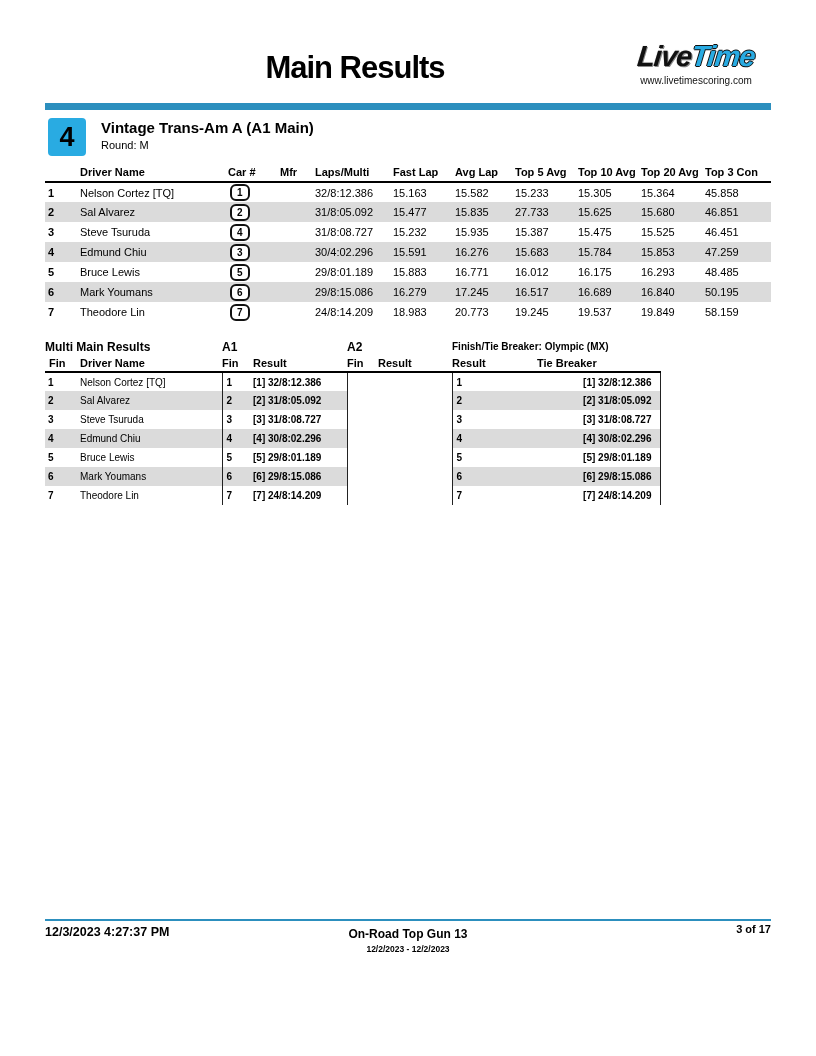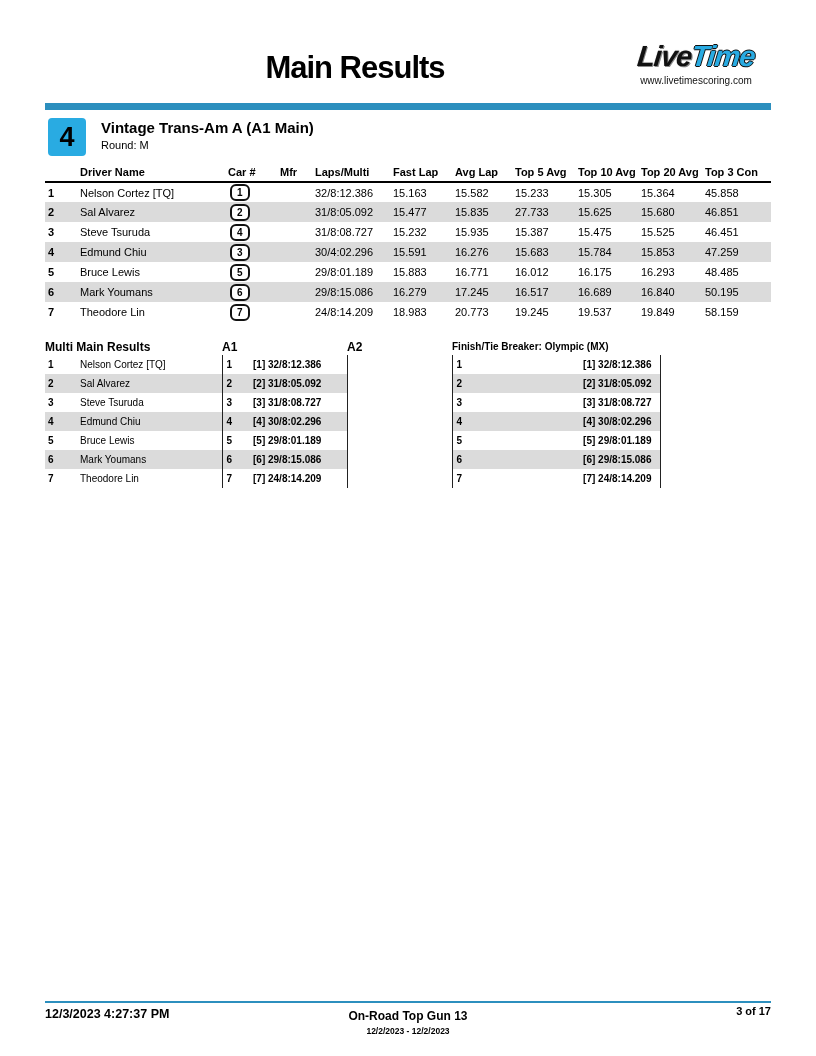--- a/index.html
+++ b/index.html
@@ -57,21 +57,21 @@
   .multi tbody.data tr:nth-child(even) td.a2{background:#fff;}
   .multi .bl{border-left:1px solid #222;}
   .multi .br{border-right:1px solid #222;}
   .multi .m-fin{font-weight:700;padding-left:3px;}
   .multi .m-driver{font-size:9.5px;}
   .multi .m-res{font-weight:700;}
   .multi .m-tie{font-weight:700;text-align:right;padding-right:8px;}
   .multi td.pl{padding-left:4px;}
 
   
-  .footer{position:absolute;left:45px;top:1001px;width:726px;}
+  .footer{position:absolute;left:45px;top:919px;width:726px;}
   .footer-rule{width:726px;height:2px;background:var(--rule);}
   .f-left{position:absolute;left:0;top:6px;font-size:12.5px;font-weight:700;}
   .f-center{position:absolute;left:0;top:8px;width:726px;text-align:center;}
   .f-event{font-size:12px;font-weight:700;}
   .f-dates{font-size:8.5px;font-weight:700;margin-top:3px;}
   .f-right{position:absolute;right:0;top:4px;font-size:11px;font-weight:700;}
 </style>
 </head>
 <body>
 
@@ -229,20 +229,30 @@
         <col style="width:85px">
         <col style="width:123px">
     </colgroup>
     <thead>
       <tr class="grp">
         <td colspan="2">Multi Main Results</td>
         <td colspan="2">A1</td>
         <td colspan="2">A2</td>
         <td colspan="2" class="g-fin">Finish/Tie Breaker: Olympic (MX)</td>
       </tr>
+      <tr class="hdr">
+        <td class="pl">Fin</td>
+        <td>Driver Name</td>
+        <td>Fin</td>
+        <td>Result</td>
+        <td>Fin</td>
+        <td>Result</td>
+        <td>Result</td>
+        <td>Tie Breaker</td>
+      </tr>
     </thead>
     <tbody class="data">
       <tr>
         <td class="m-fin">1</td>
         <td class="m-driver">Nelson Cortez [TQ]</td>
         <td class="m-fin bl pl">1</td>
         <td class="m-res">[1] 32/8:12.386</td>
         <td class="m-fin bl pl a2"></td>
         <td class="m-res a2"></td>
         <td class="m-fin bl pl">1</td>

